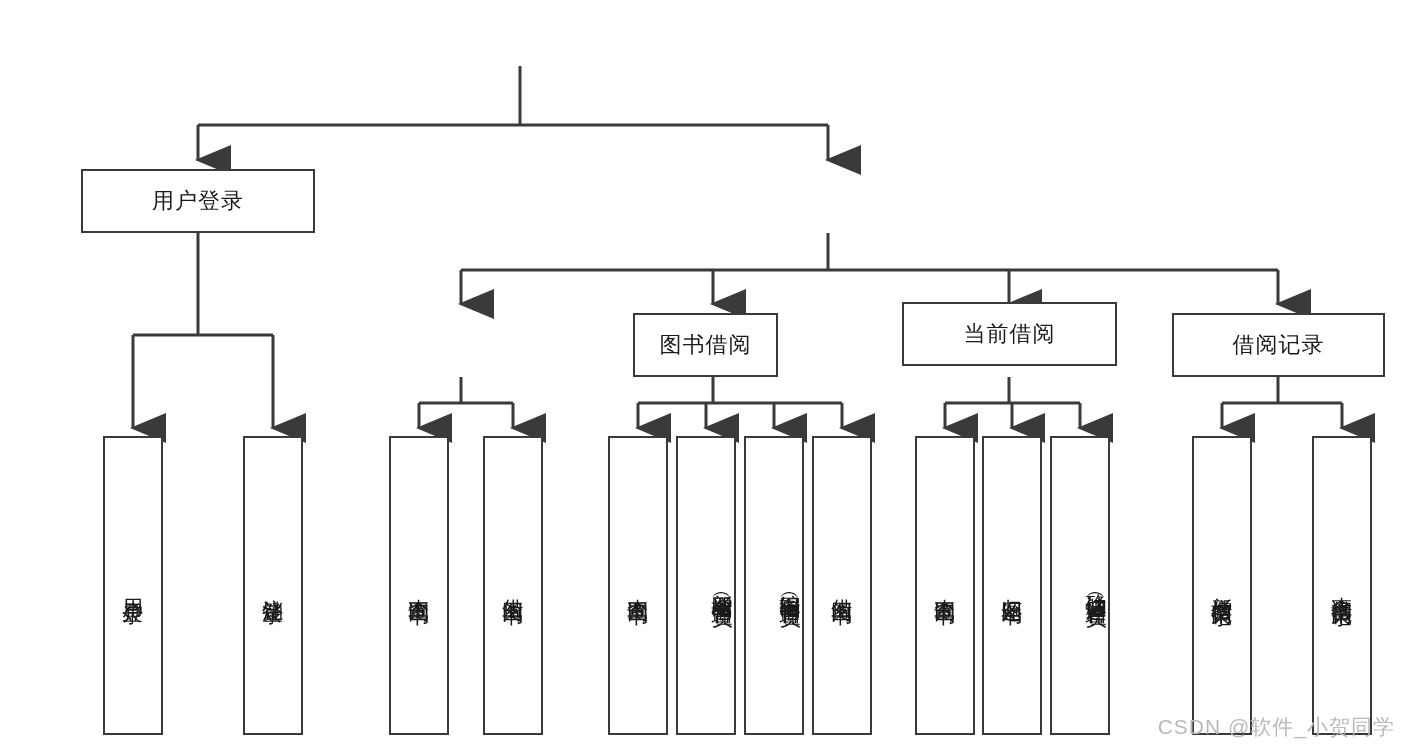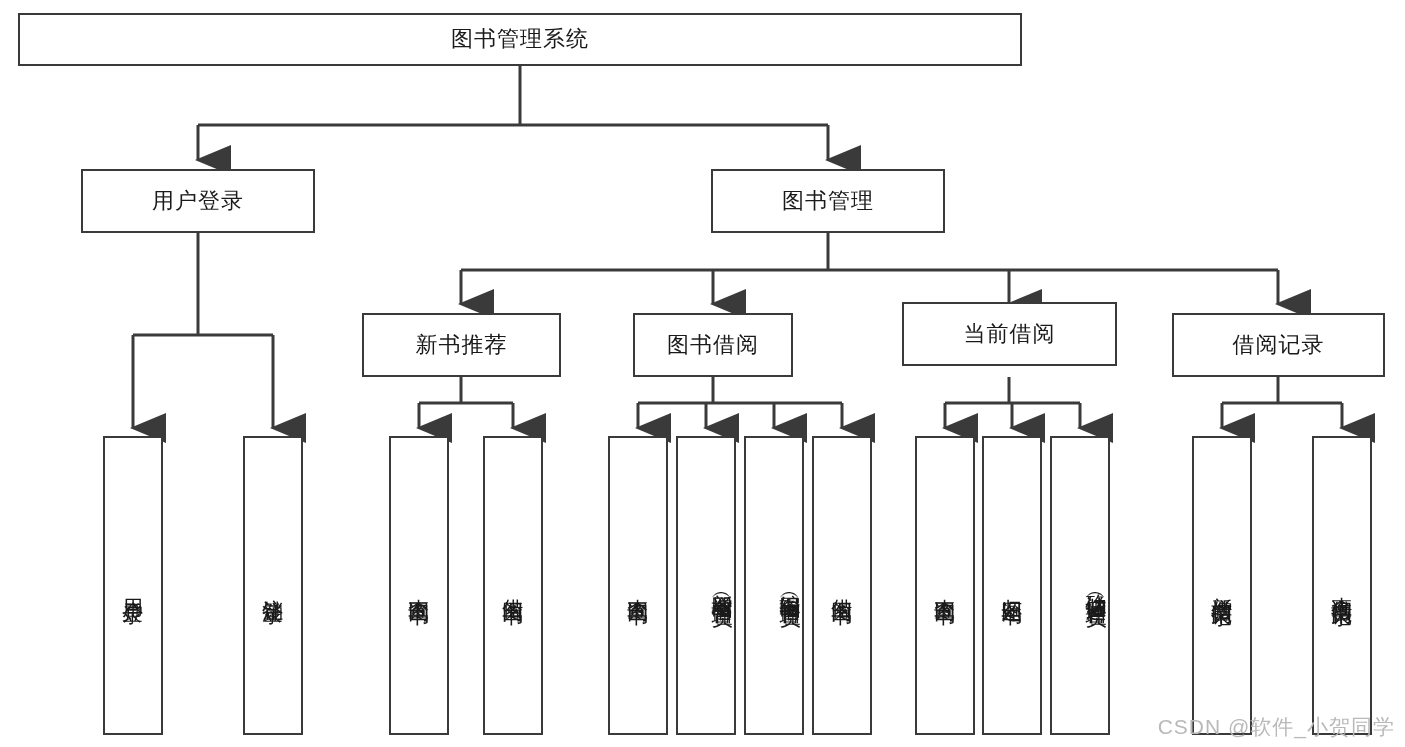--- a/index.html
+++ b/index.html
@@ -116,35 +116,26 @@
       <path d="M 1012 403 L 1012 428" marker-end="url(#arrow)"></path>
       <path d="M 1080 403 L 1080 428" marker-end="url(#arrow)"></path>
 
       <path d="M 1278 377 L 1278 403"></path>
       <path d="M 1222 403 L 1342 403"></path>
       <path d="M 1222 403 L 1222 428" marker-end="url(#arrow)"></path>
       <path d="M 1342 403 L 1342 428" marker-end="url(#arrow)"></path>
     </g>
   </svg>
 
-  <div class="node horiz" style="left:18px; top:13px; width:1004px; height:53px;">
-    <span>图书管理系统</span>
-  </div>
 
   <div class="node horiz" style="left:81px; top:169px; width:234px; height:64px;">
     <span>用户登录</span>
   </div>
-  <div class="node horiz" style="left:711px; top:169px; width:234px; height:64px;">
-    <span>图书管理</span>
-  </div>
 
-  <div class="node horiz" style="left:362px; top:313px; width:199px; height:64px;">
-    <span>新书推荐</span>
-  </div>
-  <div class="node horiz" style="left:633px; top:313px; width:160px; height:64px;align-items:center;">
+  <div class="node horiz" style="left:633px; top:313px; width:145px; height:64px;align-items:center;">
     <span>图书借阅</span>
   </div>
   <div class="node horiz" style="left:902px; top:302px; width:215px; height:64px;">
     <span>当前借阅</span>
   </div>
   <div class="node horiz" style="left:1172px; top:313px; width:213px; height:64px;text-align:right;">
     <span>借阅记录</span>
   </div>
 
   <div class="node vert mid" style="left:103px; top:436px; width:60px; height:299px;">

